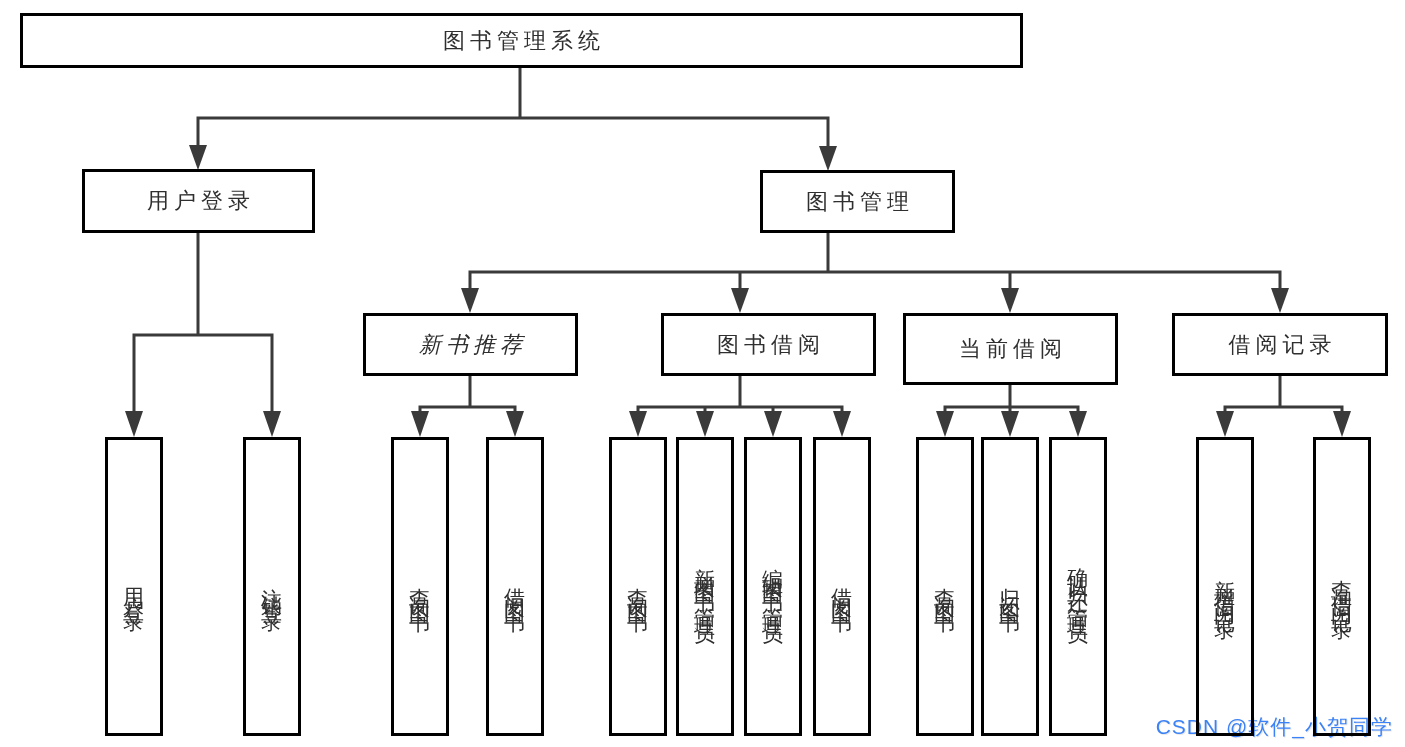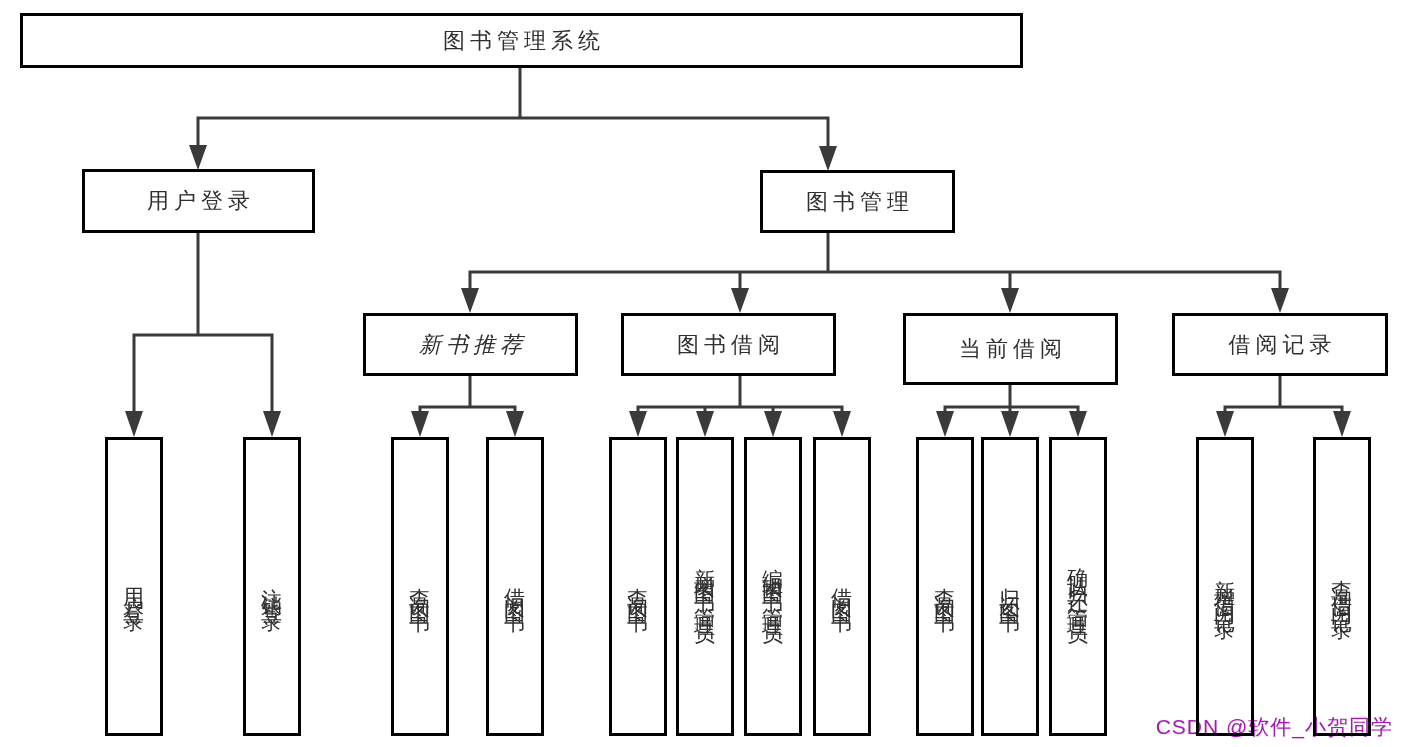--- a/index.html
+++ b/index.html
@@ -43,21 +43,21 @@
     text-orientation: mixed;
     font-size: 21px;
     letter-spacing: 8px;
     line-height: 1;
   }
   
   #node-root            { left: 20px;   top: 13px;  width: 1003px; height: 55px; }
   #node-user-login      { left: 82px;   top: 169px; width: 233px;  height: 64px; }
   #node-book-mgmt       { left: 712px;  top: 170px; width: 195px;  height: 63px; margin-left: 48px; }
   #node-new-book-rec    { left: 363px;  top: 313px; width: 215px;  height: 63px; font-style: italic; }
-  #node-book-borrow     { left: 621px;  top: 313px; width: 215px;  height: 63px; }
+  #node-book-borrow     { left: 661px;  top: 313px; width: 215px;  height: 63px; }
   #node-current-borrow  { left: 903px;  top: 313px; width: 215px;  height: 72px; }
   #node-borrow-record   { left: 1172px; top: 313px; width: 216px;  height: 63px; }
   
   .leaf { top: 437px; width: 58px; height: 299px; }
   #leaf-user-login      { left: 105px;  }
   #leaf-logout          { left: 243px;  }
   #leaf-query-book-1    { left: 391px;  }
   #leaf-borrow-book-1   { left: 486px;  }
   #leaf-query-book-2    { left: 609px;  }
   #leaf-add-book        { left: 676px;  }
@@ -67,21 +67,21 @@
   #leaf-return-book     { left: 981px;  }
   #leaf-confirm-return  { left: 1049px; }
   #leaf-add-record      { left: 1196px; }
   #leaf-query-record    { left: 1313px; }
   #watermark {
     position: absolute;
     right: 12px;
     bottom: 6px;
     font-size: 21px;
     letter-spacing: 1px;
-    color: #a21caf;
+    color: #3b82f6;
     text-shadow: 1px 1px 0 #e9e9e9;
     mix-blend-mode: darken;
     z-index: 10;
     white-space: nowrap;
   }
 </style>
 </head>
 <body>
 
 <div id="canvas">

